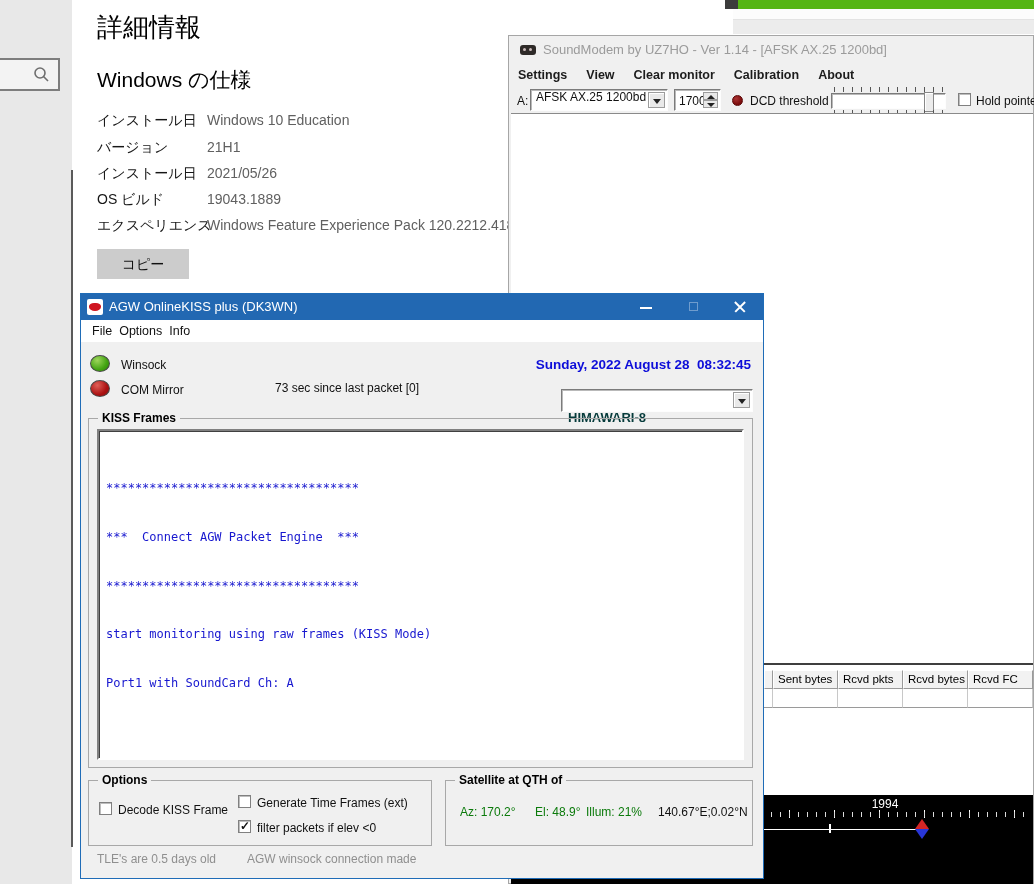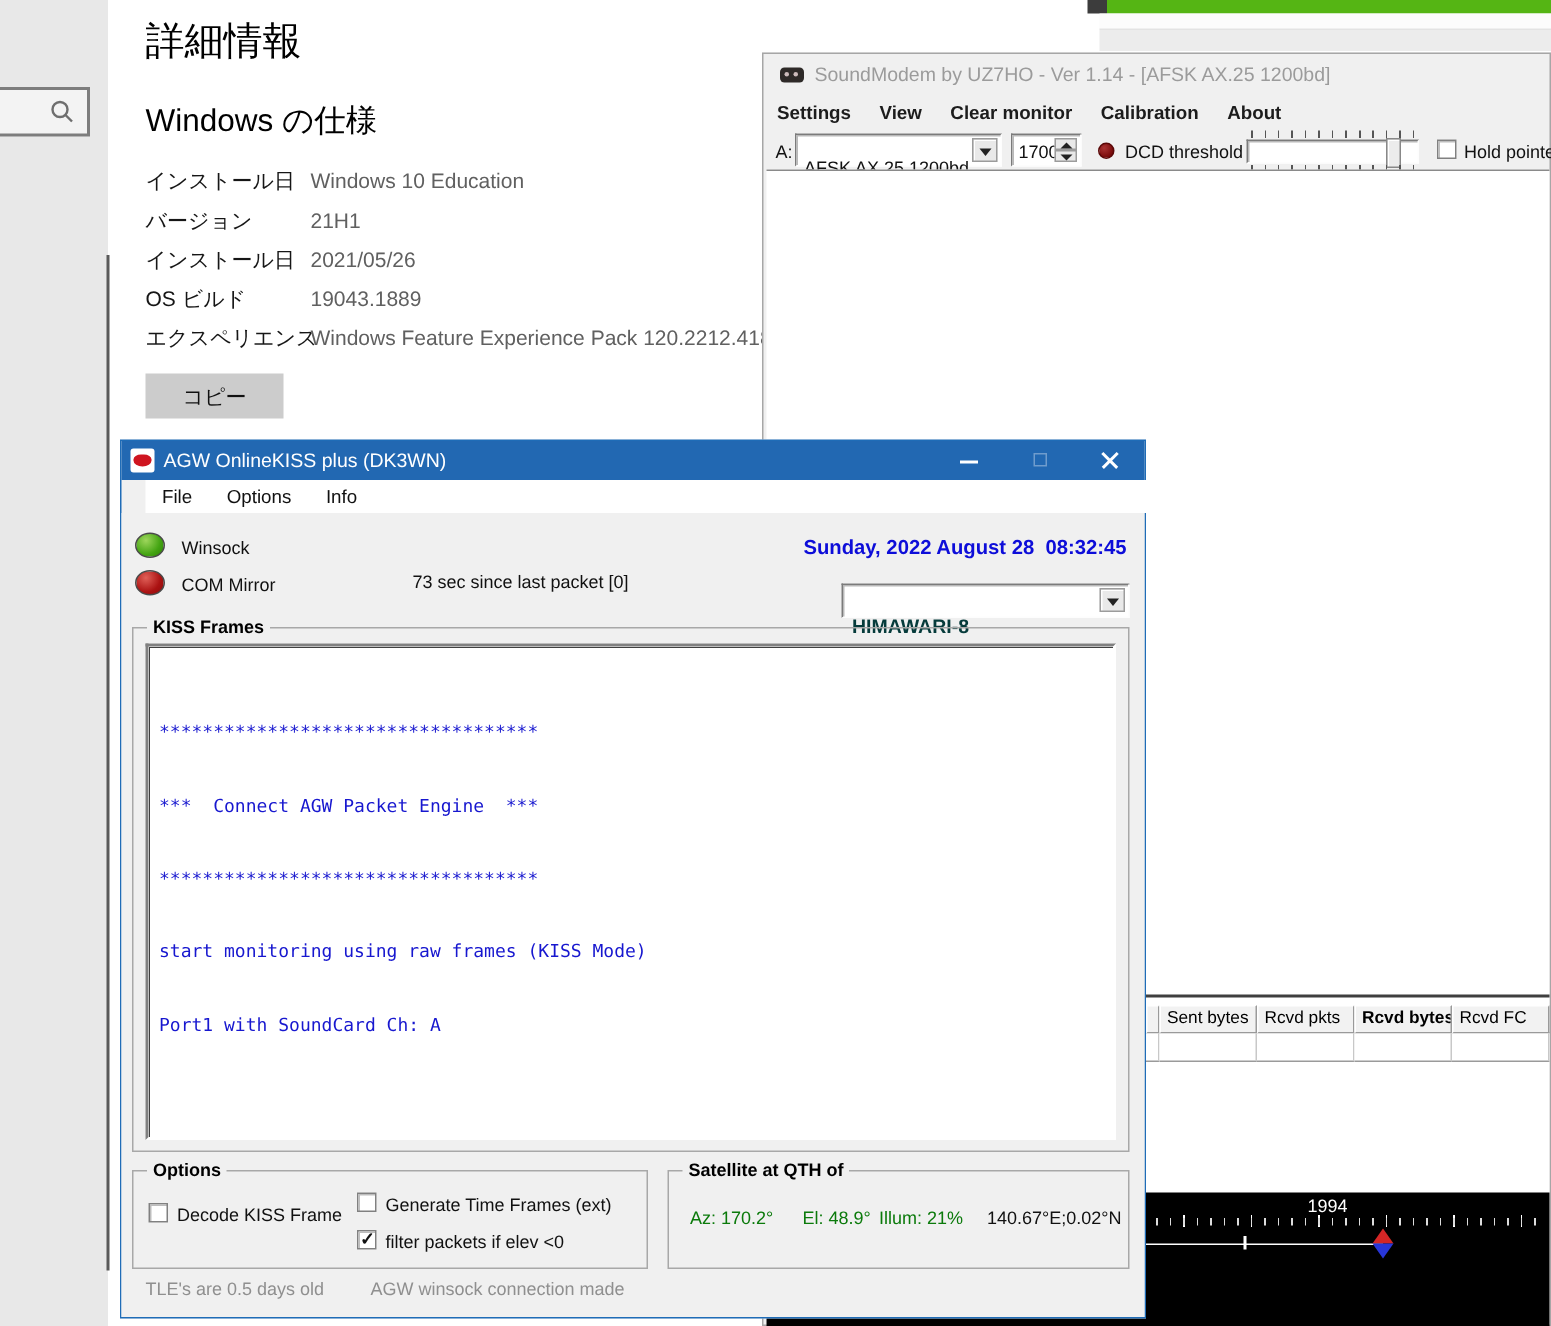--- a/index.html
+++ b/index.html
@@ -32,21 +32,21 @@
   #sm-icon { left:11px; top:9px; width:16px; height:10px; background:#2e2a28; border-radius:3px; }
   #sm-icon i { position:absolute; width:3px; height:3px; border-radius:50%; background:#cbb; top:3px; }
   #sm-title-text { left:34px; top:6px; font-size:13px; color:#9b9b9b; white-space:nowrap; }
   #sm-menu { left:0; top:27px; width:100%; height:24px; display:flex; gap:19px; padding-left:9px; align-items:center; }
   #sm-menu span { font-size:12.5px; color:#1c1c1c;font-weight:bold; }
   #sm-toolbar { left:0; top:51px; width:100%; height:27px; font-size:12px; color:#111; }
   #sm-ch { left:8px; top:7px; }
   .sunken { background:#fff; border-top:1px solid #7b7b7b; border-left:1px solid #7b7b7b;
             border-bottom:1px solid #fdfdfd; border-right:1px solid #fdfdfd; box-shadow:inset 1px 1px 0 #b9b9b9; }
   #sm-mode { left:21px; top:2px; width:138px; height:22px; }
-  #sm-mode-text { left:5px; top:0; white-space:nowrap;margin-top:15px; }
+  #sm-mode-text { left:5px; top:0; white-space:nowrap; }
   .dd-btn { position:absolute; right:2px; top:2px; width:17px; height:16px; background:#e9e9e9;
             border:1px solid #9c9c9c; box-shadow:inset 1px 1px 0 #fff; }
   .tri-down { position:absolute; left:4px; top:6px; width:0; height:0;
               border-left:4px solid transparent; border-right:4px solid transparent; border-top:5px solid #222; }
   #sm-spin { left:165px; top:2px; width:47px; height:22px; }
   #sm-spin-text { left:4px; top:4px; }
   .spin-btns { position:absolute; right:2px; top:2px; width:15px; height:16px; }
   .spin-up, .spin-dn { position:absolute; left:0; width:15px; height:8px; background:#e9e9e9; border:1px solid #9c9c9c; }
   .spin-up { top:0; } .spin-dn { top:8px; }
   .spin-up::after { content:""; position:absolute; left:3px; top:2px; border-left:4px solid transparent; border-right:4px solid transparent; border-bottom:4px solid #222; }
@@ -92,21 +92,21 @@
   #ok-titlebar { left:0; top:0; width:682px; height:26px; background:#2268b2; }
   #ok-icon { left:6px; top:5px; width:16px; height:16px; background:#fff; border-radius:2px; }
   #ok-icon i { position:absolute; left:2px; top:4px; width:12px; height:8px; background:#cf1520; border-radius:50% 50% 60% 60%; }
   #ok-title-text { left:28px; top:5px; color:#fff; font-size:13px; white-space:nowrap; }
   .tb-btn { position:absolute; top:0; width:46px; height:26px; }
   #ok-min { left:542px; } #ok-max { left:590px; } #ok-close { left:636px; }
   #ok-min i { position:absolute; left:17px; top:13px; width:12px; height:1.5px; background:#fff; }
   #ok-max i { position:absolute; left:18px; top:8px; width:9px; height:9px; border:1.5px solid rgba(255,255,255,.35); }
   #ok-close i, #ok-close b { position:absolute; left:16px; top:12px; width:14px; height:1.5px; background:#fff; }
   #ok-close i { transform:rotate(45deg); } #ok-close b { transform:rotate(-45deg); }
-  #ok-menu { left:16px; top:26px; width:682px; height:22px; background:#fff; display:flex; gap:23px; padding-left:11px; align-items:center; }
+  #ok-menu { left:0; top:26px; width:682px; height:22px; background:#fff; display:flex; gap:7px; padding-left:11px; align-items:center; }
   #ok-menu span { font-size:12.5px; color:#111; }
   #ok-client { left:0; top:48px; width:682px; height:536px; background:#f0f0f0; }
 
   .led { position:absolute; width:20px; height:17px; border-radius:50%; border:1px solid #4a4a4a; }
   #led-winsock { left:9px; top:13px; background:radial-gradient(circle at 35% 28%, #9ed65c, #43a412 60%, #2f7e07); }
   #led-com { left:9px; top:38px; background:radial-gradient(circle at 35% 28%, #e06058, #ab1212 60%, #8a0c0c); }
   #lbl-winsock { left:40px; top:16px; font-size:12px; color:#111; }
   #lbl-com { left:40px; top:41px; font-size:12px; color:#111; }
   #lbl-lastpkt { left:194px; top:39px; font-size:12px; color:#111; }
   #ok-date { right:12px; top:15px; font-size:13.5px; font-weight:bold; color:#0d0dd9; white-space:pre; }
@@ -213,21 +213,21 @@
     </div>
     <div class="abs" id="sm-slider-ticks-bot"></div>
     <span class="cb" id="sm-hold-cb" data-checked="false"></span>
     <span class="abs" id="sm-hold-label">Hold pointers</span>
   </div>
   <div class="abs" id="sm-client">
     <div class="abs" id="tbl-topline"></div>
     <div class="th" style="left:253px; width:9px;"></div>
     <div class="th" style="left:262px; width:65px;">Sent bytes</div>
     <div class="th" style="left:327px; width:65px;">Rcvd pkts</div>
-    <div class="th" style="left:392px; width:65px;font-weight:bold;">Rcvd bytes</div>
+    <div class="th" style="left:392px; width:65px;">Rcvd bytes</div>
     <div class="th" style="left:457px; width:65px;">Rcvd FC</div>
     <div class="td" style="left:253px; width:9px;"></div>
     <div class="td" style="left:262px; width:65px;"></div>
     <div class="td" style="left:327px; width:65px;"></div>
     <div class="td" style="left:392px; width:65px;"></div>
     <div class="td" style="left:457px; width:65px;"></div>
     <div class="abs" id="wf">
       <div id="wf-label">1994</div>
       <div id="wf-ticks-major"></div>
       <div id="wf-ticks-minor"></div>

